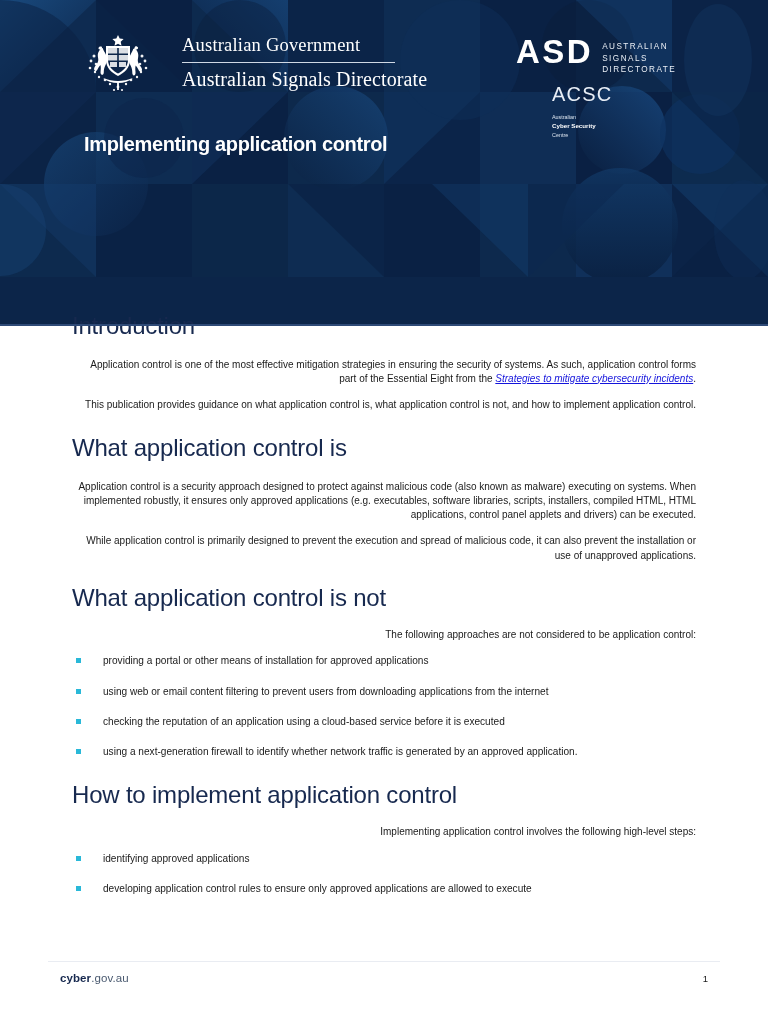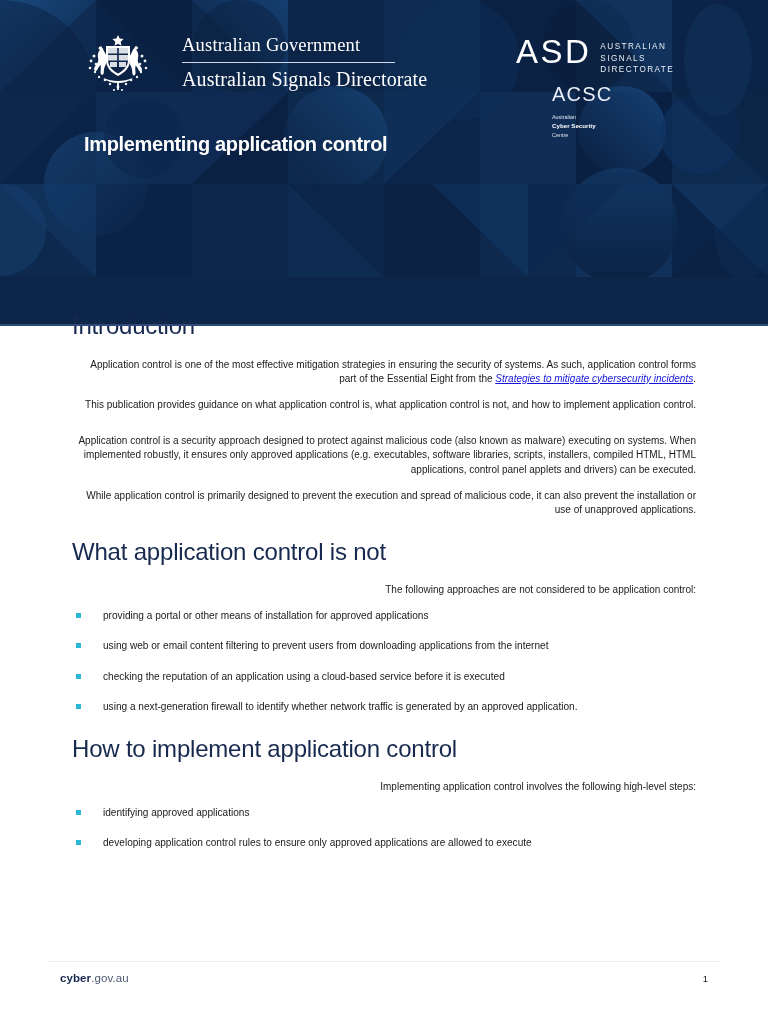--- a/index.html
+++ b/index.html
@@ -89,21 +89,21 @@
     width: 190px;
   }
   .asd-top {
     display: flex;
     align-items: flex-start;
     gap: 9px;
   }
   .asd-word {
     font-family: "Liberation Sans", sans-serif;
     font-size: 33px;
-    font-weight: 400;
+    font-weight: 700;
     color: #ffffff;
     letter-spacing: 2.5px;
     line-height: 0.95;
   }
   .asd-sub {
     font-family: "Liberation Sans", sans-serif;
     font-size: 8.2px;
     color: #e9eef5;
     letter-spacing: 1.45px;
     line-height: 1.42;
@@ -445,20 +445,21 @@
 
   <div class="content">
 
     <div class="section-block">
       <h2 class="section">Introduction</h2>
       <p class="body intro-lead"><span>Application control is one of the most effective mitigation strategies in ensuring the security of systems. As such, application control forms part of the Essential Eight from the </span><a href="#" class="doclink">Strategies to mitigate cybersecurity incidents</a><span>.</span></p>
       <p class="body">This publication provides guidance on what application control is, what application control is not, and how to implement application control.</p>
     </div>
 
     <div class="section-block s2">
+      <h2 class="section">What application control is</h2>
       <p class="body">Application control is a security approach designed to protect against malicious code (also known as malware) executing on systems. When implemented robustly, it ensures only approved applications (e.g. executables, software libraries, scripts, installers, compiled HTML, HTML applications, control panel applets and drivers) can be executed.</p>
       <p class="body">While application control is primarily designed to prevent the execution and spread of malicious code, it can also prevent the installation or use of unapproved applications.</p>
     </div>
 
     <div class="section-block s2">
       <h2 class="section tight">What application control is not</h2>
       <p class="body intro-lead">The following approaches are not considered to be application control:</p>
       <ul class="bullets">
         <li>
           <span class="sq"></span>

